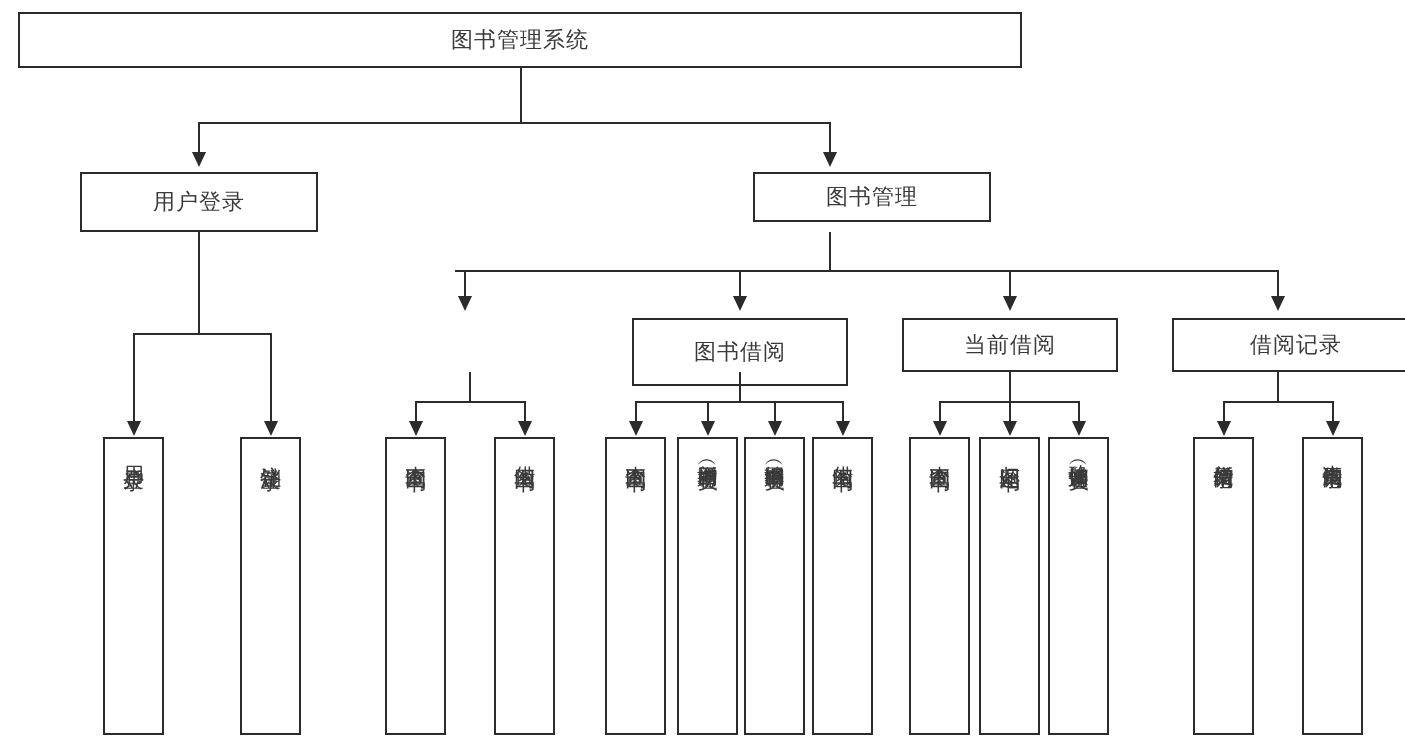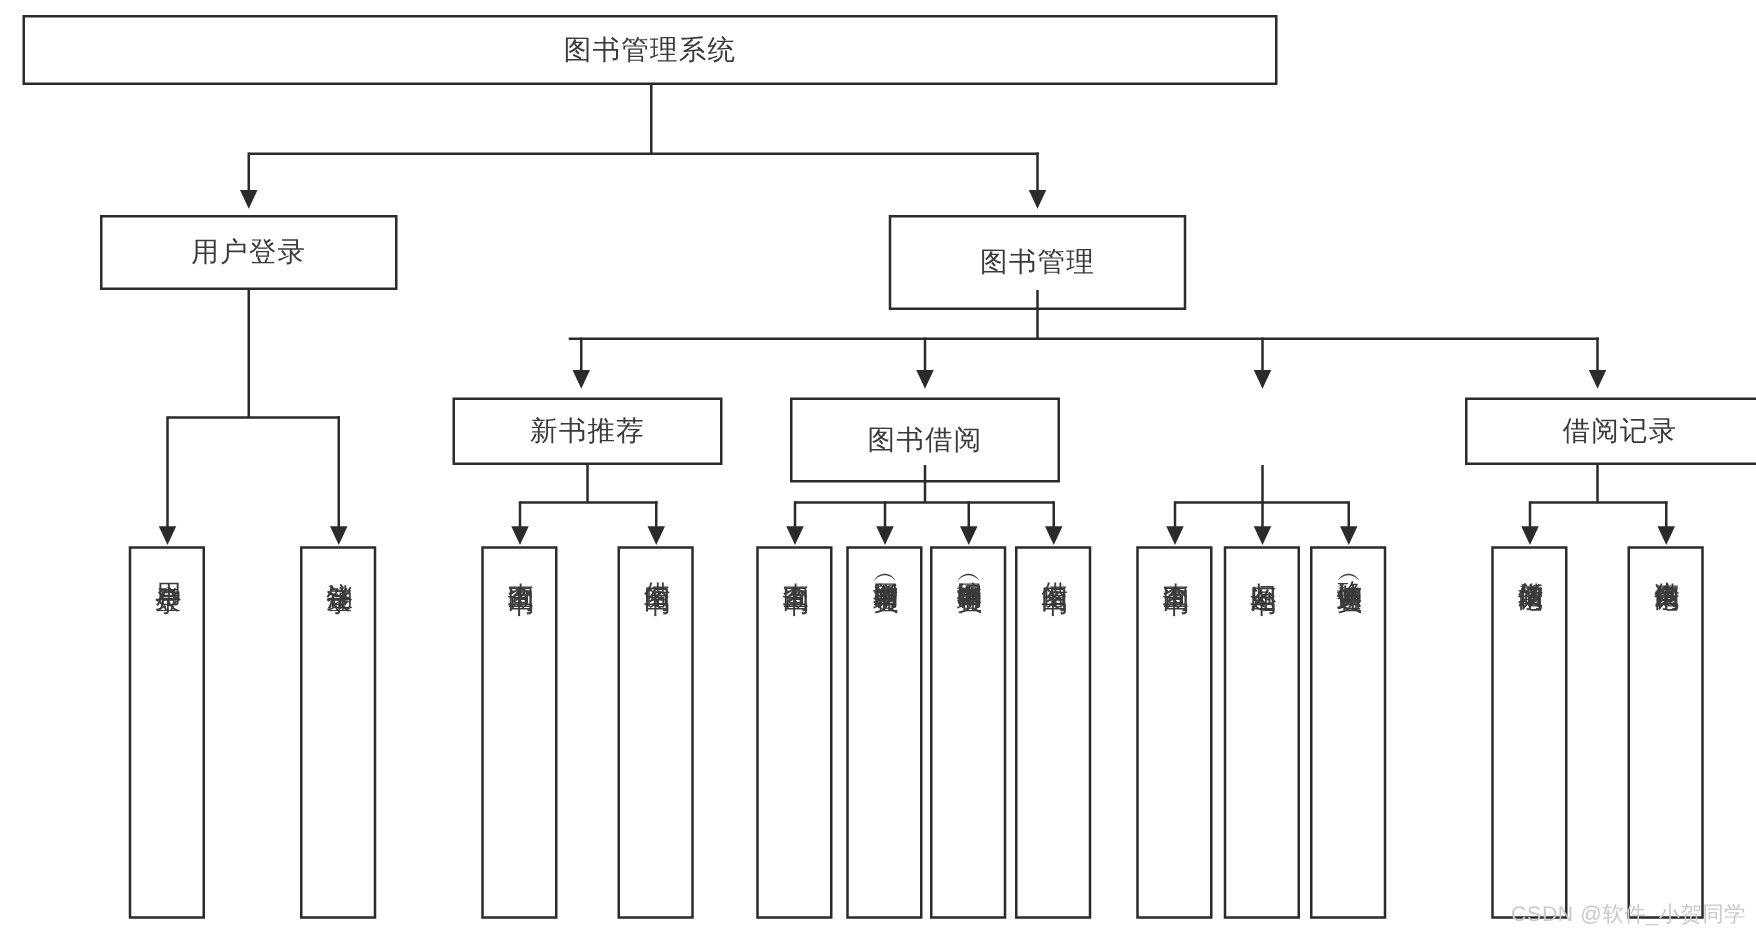--- a/index.html
+++ b/index.html
@@ -95,21 +95,21 @@
   <div class="edge v" style="left:198px;top:122px;height:30px;"></div>
   <div class="arrow" style="left:192px;top:152px;"></div>
 
   <div class="edge v" style="left:829px;top:122px;height:30px;"></div>
   <div class="arrow" style="left:823px;top:152px;"></div>
 
   <div class="node" style="left:80px;top:172px;width:238px;height:60px;">
     <span class="label">用户登录</span>
   </div>
 
-  <div class="node" style="left:711px;top:172px;width:238px;height:76px;">
+  <div class="node" style="left:753px;top:172px;width:238px;height:50px;">
     <span class="label">图书管理</span>
   </div>
 
   <div class="edge v" style="left:198px;top:232px;height:102px;"></div>
   <div class="edge h" style="left:134px;top:333px;width:138px;"></div>
   <div class="edge v" style="left:133px;top:333px;height:89px;"></div>
   <div class="arrow" style="left:127px;top:421px;"></div>
   <div class="edge v" style="left:270px;top:333px;height:89px;"></div>
   <div class="arrow" style="left:264px;top:421px;"></div>
 
@@ -117,25 +117,25 @@
   <div class="edge h" style="left:455px;top:270px;width:824px;"></div>
   <div class="edge v" style="left:464px;top:270px;height:27px;"></div>
   <div class="arrow" style="left:458px;top:296px;"></div>
   <div class="edge v" style="left:739px;top:270px;height:27px;"></div>
   <div class="arrow" style="left:733px;top:296px;"></div>
   <div class="edge v" style="left:1009px;top:270px;height:27px;"></div>
   <div class="arrow" style="left:1003px;top:296px;"></div>
   <div class="edge v" style="left:1277px;top:270px;height:27px;"></div>
   <div class="arrow" style="left:1271px;top:296px;"></div>
 
-  <div class="node" style="left:362px;top:318px;width:216px;height:54px;">
-    <span class="label">新书推荐</span>
-  </div>
   <div class="node" style="left:632px;top:318px;width:216px;height:68px;">
     <span class="label">图书借阅</span>
+  </div>
+  <div class="node" style="left:902px;top:318px;width:216px;height:54px;">
+    <span class="label">当前借阅</span>
   </div>
   <div class="node" style="left:1172px;top:318px;width:248px;height:54px;">
     <span class="label">借阅记录</span>
   </div>
 
   <div class="edge v" style="left:469px;top:372px;height:30px;"></div>
   <div class="edge h" style="left:416px;top:401px;width:110px;"></div>
   <div class="edge v" style="left:415px;top:401px;height:21px;"></div>
   <div class="arrow" style="left:409px;top:421px;"></div>
   <div class="edge v" style="left:524px;top:401px;height:21px;"></div>
@@ -205,15 +205,14 @@
     <span class="label">确认归还（管理员）</span>
   </div>
 
   <div class="node leaf tall" style="left:1193px;top:437px;width:61px;height:298px;">
     <span class="label">新增借阅记录</span>
   </div>
   <div class="node leaf tall" style="left:1302px;top:437px;width:61px;height:298px;">
     <span class="label">查询借阅记录</span>
   </div>
 
-  <div id="watermark">CSDN @软件_小贺同学</div>
 
 </div>
 
 </body></html>

